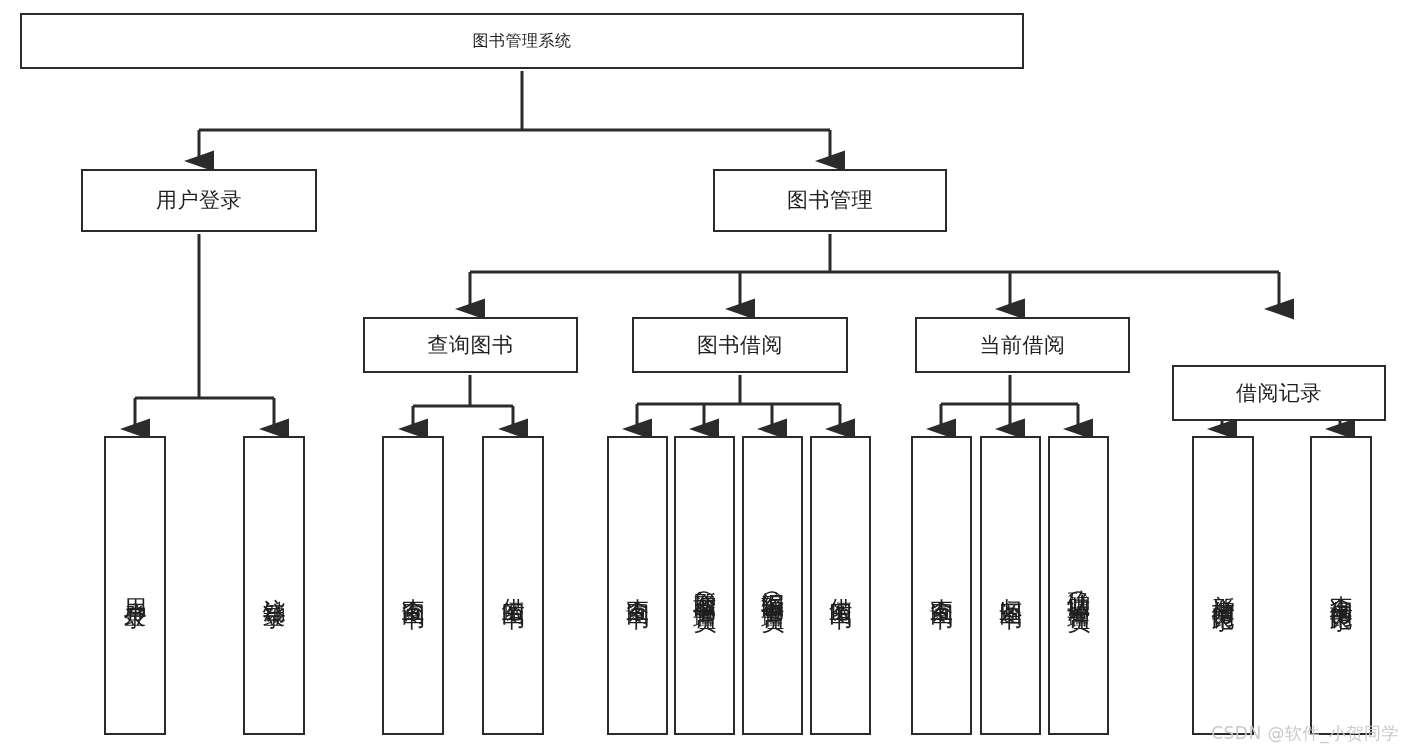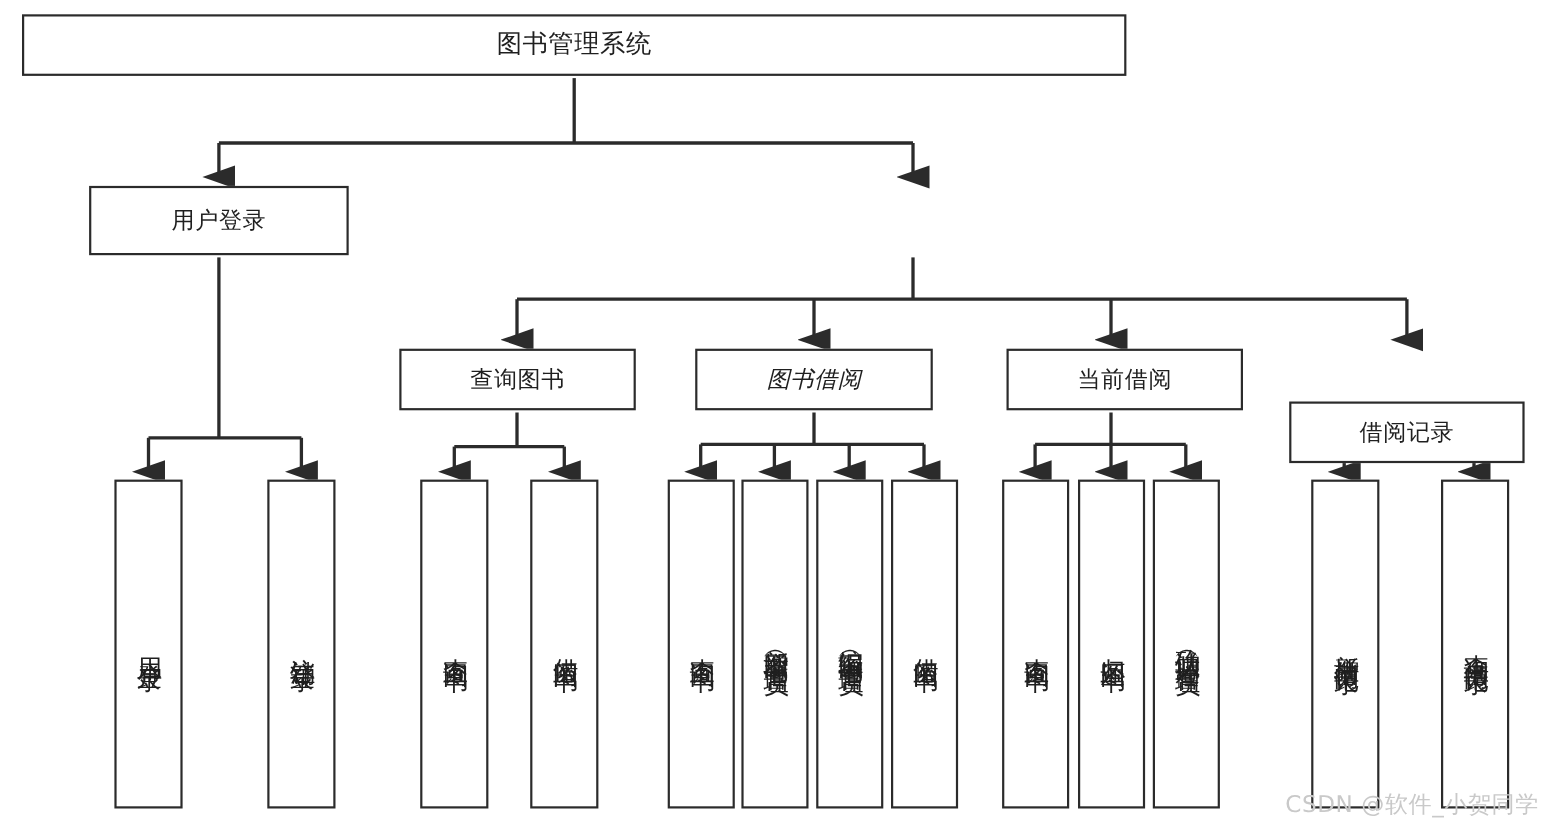--- a/index.html
+++ b/index.html
@@ -41,40 +41,40 @@
     color: #1f1f1f;
     letter-spacing: 0.5px;
     line-height: 1.18;
     white-space: pre;
     text-align: center;
   }
   .node.horizontal .label {
     font-size: 21px;
   }
   .node.root .label {
-    font-size: 23px;
+    font-size: 16px;
   }
   .node.vertical {
     align-items: center;
     justify-content: center;
   }
   .node.vertical .label {
     writing-mode: vertical-rl;
     text-orientation: upright;
     font-size: 23px;
     line-height: 1.1;
     letter-spacing: 3px;
     white-space: pre;
     max-height: 286px;
   }
   .watermark {
     position: absolute;
     right: 6px;
     bottom: 2px;
-    font-size: 21px;
+    font-size: 17px;
     color: #c9c9c9;
     white-space: nowrap;
     letter-spacing: 0.5px;
   }
 </style>
 </head>
 <body>
 
 <div id="diagram-root">
 
@@ -128,25 +128,28 @@
     </g>
   </svg>
 
   <div class="node root horizontal" style="left:20px; top:13px; width:1004px; height:56px;">
     <span class="label">图书管理系统</span>
   </div>
 
   <div class="node horizontal" style="left:81px; top:169px; width:236px; height:63px;">
     <span class="label">用户登录</span>
   </div>
+  <div class="node horizontal" style="left:713px; top:169px; width:234px; height:63px;">
+    <span class="label">图书管理</span>
+  </div>
 
   <div class="node horizontal" style="left:363px; top:317px; width:215px; height:56px;">
     <span class="label">查询图书</span>
   </div>
-  <div class="node horizontal" style="left:632px; top:317px; width:216px; height:56px;font-style:italic;">
+  <div class="node horizontal" style="left:632px; top:317px; width:216px; height:56px;">
     <span class="label">图书借阅</span>
   </div>
   <div class="node horizontal" style="left:903px; top:317px; width:215px; height:56px;margin-left:12px;">
     <span class="label">当前借阅</span>
   </div>
   <div class="node horizontal" style="left:1172px; top:317px; width:214px; height:56px;margin-top:48px;">
     <span class="label">借阅记录</span>
   </div>
 
   <div class="node vertical" style="left:104px; top:436px; width:62px; height:299px;">

